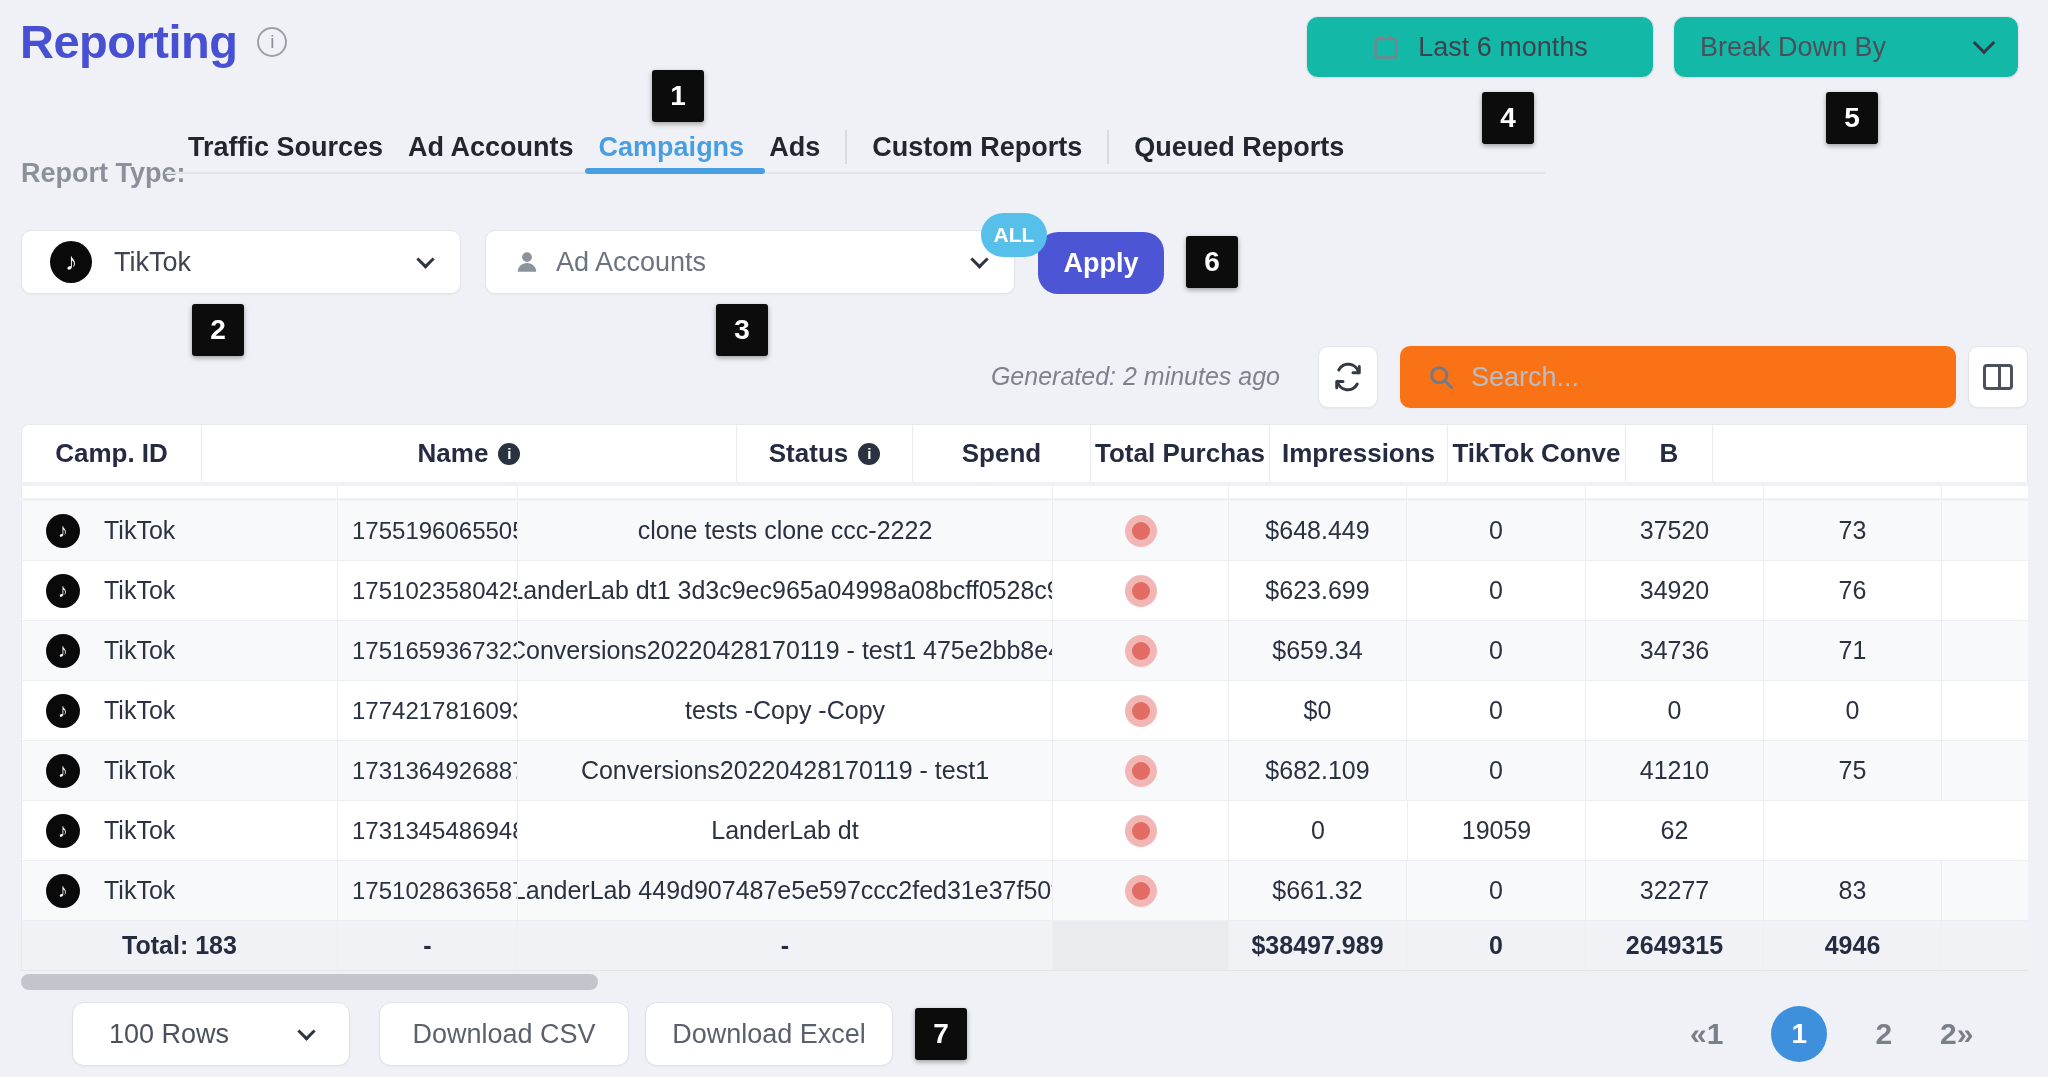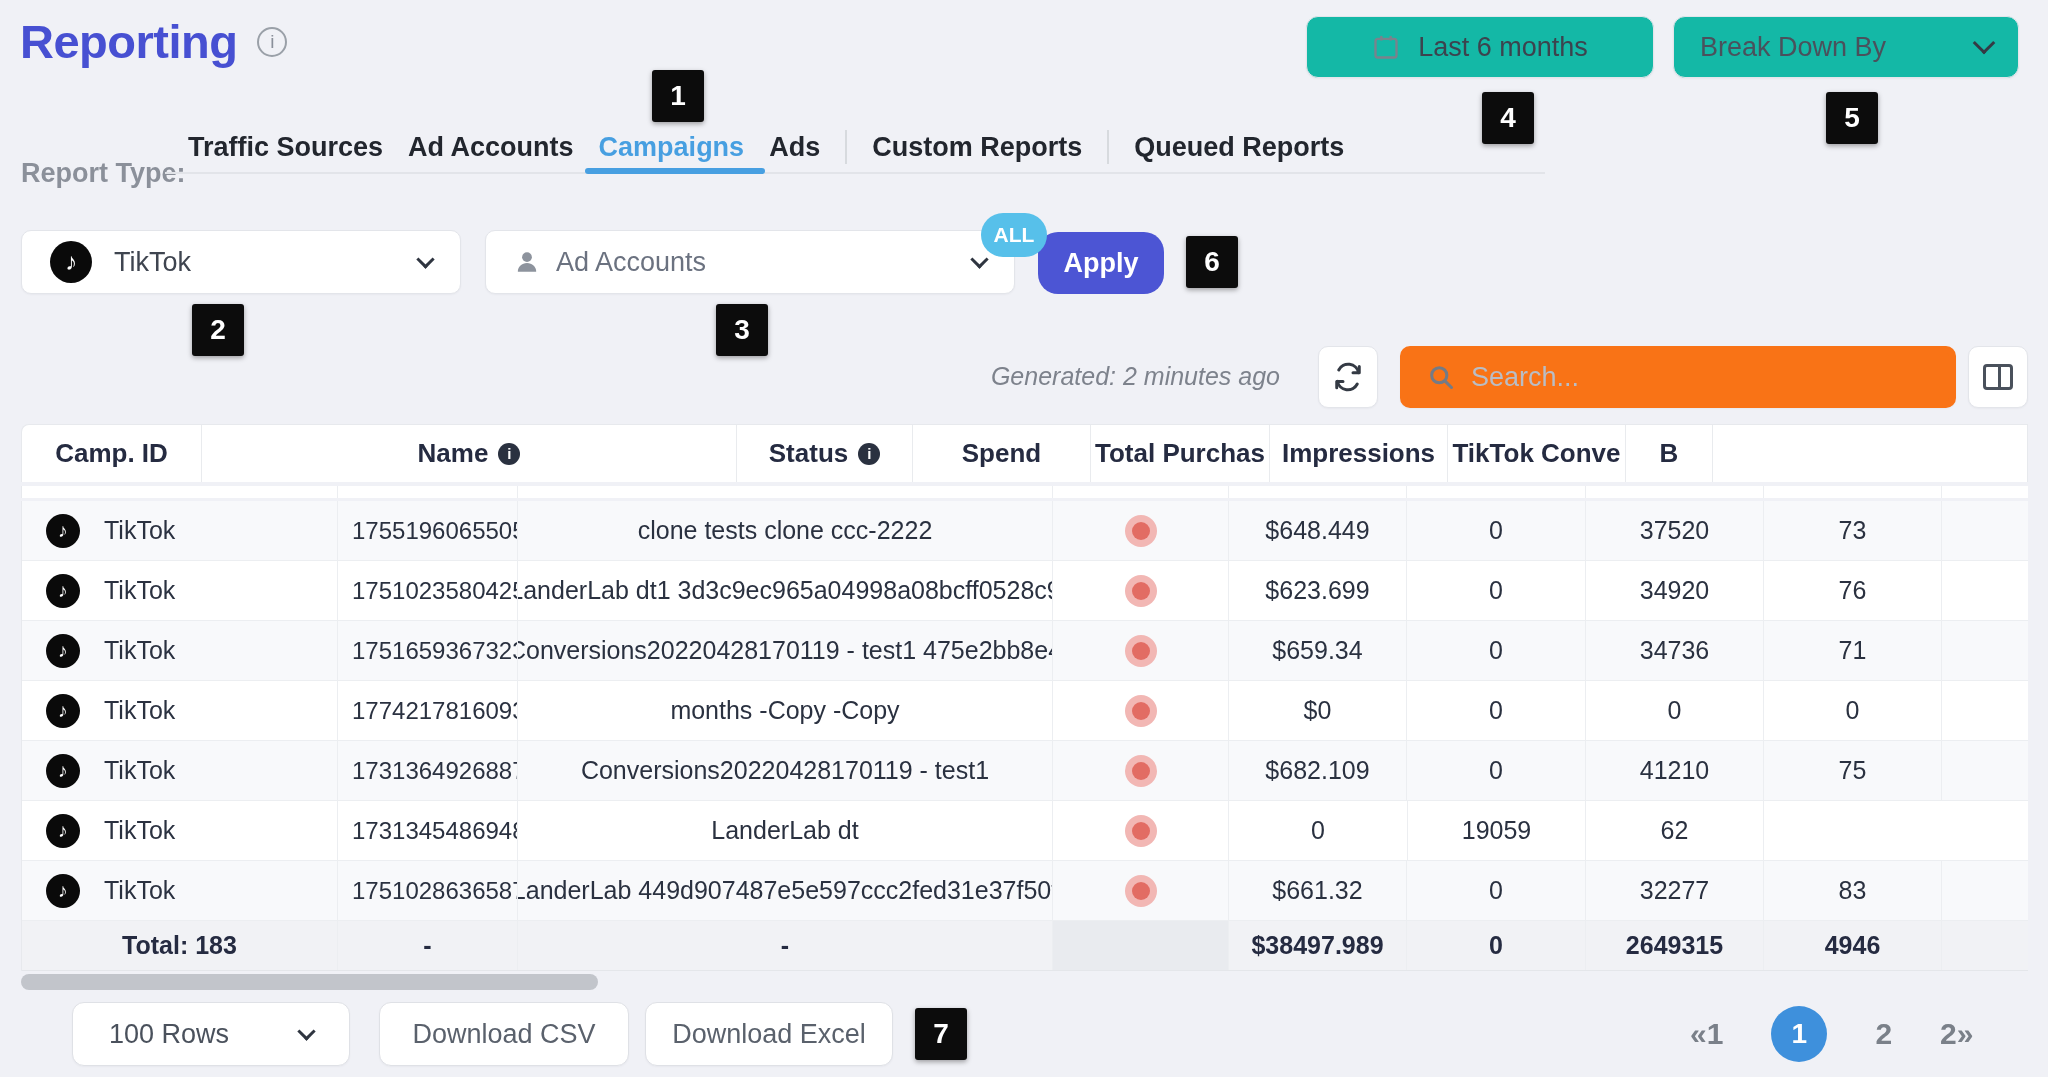--- a/index.html
+++ b/index.html
@@ -302,21 +302,21 @@
         <div class="tcell c7">71</div>
         <div class="tcell c8"></div>
       </div>
 
       <div class="trow drow even">
         <div class="tcell c0 cell-ts">
             <span class="tiktok-circle small">♪</span>
             <span>TikTok</span>
           </div>
         <div class="tcell c1 cell-id">1774217816093</div>
-        <div class="tcell c2">months -Copy -Copy</div>
+        <div class="tcell c2">tests -Copy -Copy</div>
         <div class="tcell c3">
             <span class="status-dot">
               <span></span>
             </span>
           </div>
         <div class="tcell c4">$0</div>
         <div class="tcell c5">0</div>
         <div class="tcell c6">0</div>
         <div class="tcell c7">0</div>
         <div class="tcell c8"></div>

